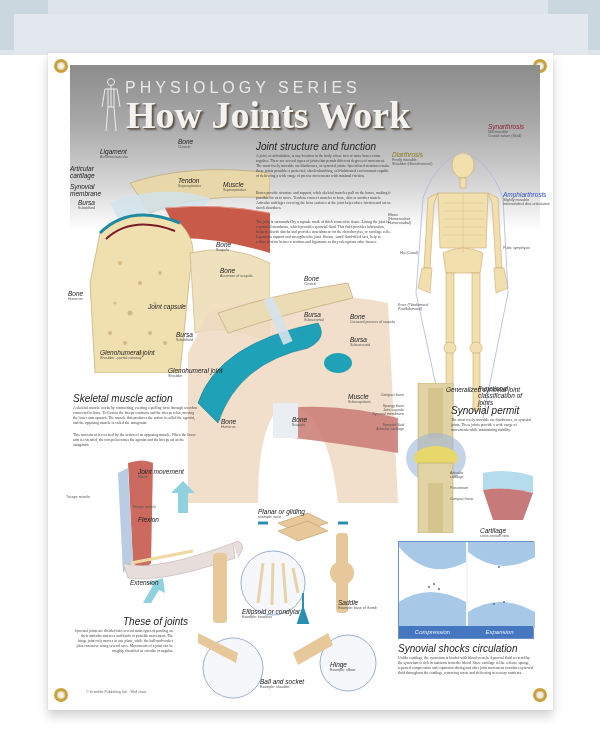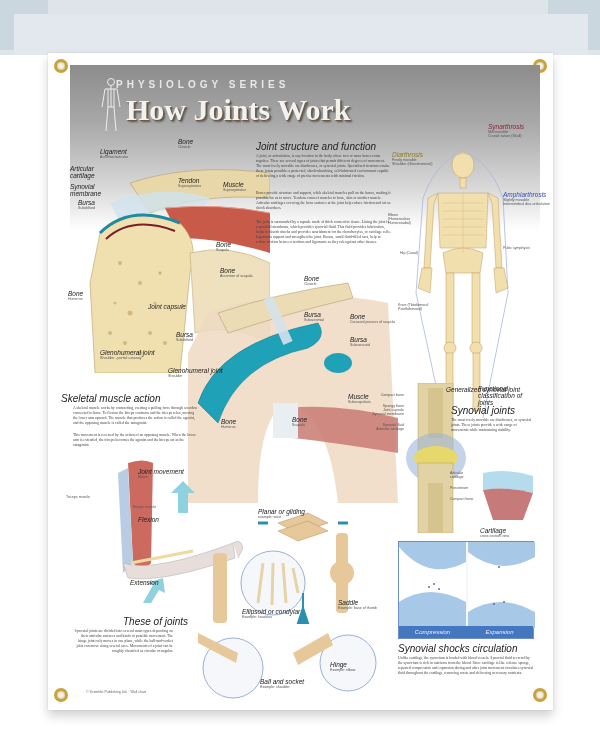--- a/index.html
+++ b/index.html
@@ -9,22 +9,22 @@
   .wall .notch-l { position: absolute; left: 0; top: 0; width: 48px; height: 14px; background: #cbd7df; }
   .wall .notch-l2 { position: absolute; left: 0; top: 14px; width: 14px; height: 36px; background: #cbd7df; }
   .wall .notch-r { position: absolute; right: 0; top: 0; width: 52px; height: 14px; background: #cbd7df; }
   .wall .notch-r2 { position: absolute; right: 0; top: 14px; width: 12px; height: 36px; background: #cbd7df; }
   .wall .inner { position: absolute; left: 14px; right: 12px; top: 14px; height: 41px; background: #e2e8ee; }
 
   .poster { position: absolute; left: 48px; top: 53px; width: 505px; height: 657px; background: #fff; box-shadow: 0 6px 10px rgba(0,0,0,0.18), 0 0 2px rgba(0,0,0,0.1); overflow: hidden; }
   .grommet { position: absolute; width: 14px; height: 14px; border-radius: 50%; border: 3px solid #c9a23a; background: #f6f1e0; box-shadow: inset 0 0 2px rgba(0,0,0,0.4); }
 
   .header { position: absolute; left: 22px; top: 12px; width: 470px; height: 165px; background: linear-gradient(180deg, #8c8c8c 0%, #a8a8a8 35%, #d9d9d9 75%, #ffffff 100%); }
-  .series { position: absolute; left: 46px; top: 14px; font-size: 10px; letter-spacing: 4px; color: #e8e8e8; font-weight: bold; }
-  .title { position: absolute; left: 56px; top: 28px; font-family: "Liberation Serif", serif; font-weight: bold; font-size: 30px; color: #f4f2ee; text-shadow: 1px 1px 0 #6b5b46, 2px 2px 2px rgba(0,0,0,0.5); }
+  .series { position: absolute; left: 55px; top: 14px; font-size: 16px; letter-spacing: 4px; color: #e8e8e8; }
+  .title { position: absolute; left: 56px; top: 28px; font-family: "Liberation Serif", serif; font-weight: bold; font-size: 38px; color: #f4f2ee; text-shadow: 1px 1px 0 #6b5b46, 2px 2px 2px rgba(0,0,0,0.5); }
   .human { position: absolute; left: 30px; top: 12px; width: 22px; height: 56px; }
 
   .label { position: absolute; font-style: italic; color: #222; font-size: 6.5px; line-height: 7px; }
   .label .sub { display: block; font-style: normal; font-size: 3.6px; color: #555; line-height: 4px; }
   .h-sec { position: absolute; font-style: italic; font-size: 10px; color: #222; }
   .para { position: absolute; font-family: "Liberation Serif", serif; font-size: 3.8px; line-height: 5px; color: #444; }
 
   .blue-lbl { color: #2a4fb8; }
   .red-lbl { color: #8c2433; }
   .olive-lbl { color: #8a7a20; }
@@ -228,21 +228,21 @@
     </div>
   <div class="label olive-lbl" style="left:350px;top:250px;width:32px">
       <span class="sub">Knee (Tibiofemoral Patellofemoral)</span>
     </div>
   <div class="label blue-lbl" style="left:455px;top:138px"><span>Amphiarthrosis</span><span class="sub">Slightly movable</span><span class="sub">Intervertebral disc articulation</span></div>
   <div class="label blue-lbl" style="left:455px;top:193px">
       <span class="sub">Pubic symphysis</span>
     </div>
   <div class="label" style="left:430px;top:332px;width:45px">Functional classification of joints</div>
 
-  <div class="h-sec" style="left:13px;top:340px">Skeletal muscle action</div>
+  <div class="h-sec" style="left:25px;top:340px">Skeletal muscle action</div>
   <div class="para" style="left:25px;top:353px;width:125px">A skeletal muscle works by contracting, exerting a pulling force through a tendon connected to bone. To flexion the biceps contracts and the triceps relax, moving the lower arm upward. The muscle that produces the action is called the agonist, and the opposing muscle is called the antagonist.</div>
   <div class="para" style="left:25px;top:380px;width:125px">This movement is reversed by the action of an opposing muscle. When the lower arm is extended, the triceps becomes the agonist and the biceps act as the antagonist.</div>
   <div class="label" style="left:90px;top:415px"><span>Joint movement</span><span class="sub">Elbow</span></div>
   <div class="label" style="left:18px;top:442px">
       <span class="sub">Triceps muscle</span>
     </div>
   <div class="label" style="left:85px;top:452px">
       <span class="sub">Biceps muscle</span>
     </div>
   <div class="label" style="left:90px;top:463px">Flexion</div>
@@ -250,21 +250,21 @@
 
   <div class="h-sec" style="left:75px;top:563px">These of joints</div>
   <div class="para" style="left:25px;top:576px;width:100px;text-align:right">Synovial joints are divided into several main types depending on their articular surfaces and kinds of possible movement. The hinge joint only moves in one plane, while the ball-and-socket joint can move along several axes. Movements of a joint can be roughly classified as circular or angular.</div>
   <div class="label" style="left:210px;top:455px"><span>Planar or gliding</span><span class="sub">example: wrist</span></div>
   <div class="label" style="left:194px;top:555px"><span>Ellipsoid or condylar</span><span class="sub">Example: knuckles</span></div>
   <div class="label" style="left:290px;top:546px"><span>Saddle</span><span class="sub">Example: base of thumb</span></div>
   <div class="label" style="left:282px;top:608px"><span>Hinge</span><span class="sub">Example: elbow</span></div>
   <div class="label" style="left:212px;top:625px"><span>Ball and socket</span><span class="sub">Example: shoulder</span></div>
 
   <div class="label" style="left:398px;top:333px">Generalized synovial joint</div>
-  <div class="h-sec" style="left:403px;top:352px">Synovial joints</div>
+  <div class="h-sec" style="left:403px;top:352px">Synovial permit</div>
   <div class="para" style="left:403px;top:365px;width:82px">The most freely movable are diarthroses, or synovial joints. These joints provide a wide range of movements while maintaining stability.</div>
   <div class="label" style="left:322px;top:340px;width:34px;text-align:right">
     <span class="sub">Compact bone</span><br>
     <span class="sub">Spongy bone</span>
     <span class="sub">Joint capsule</span>
     <span class="sub">Synovial membrane</span><br>
     <span class="sub">Synovial fluid</span>
     <span class="sub">Articular cartilage</span>
   </div>
   <div class="label" style="left:402px;top:418px;width:26px">

